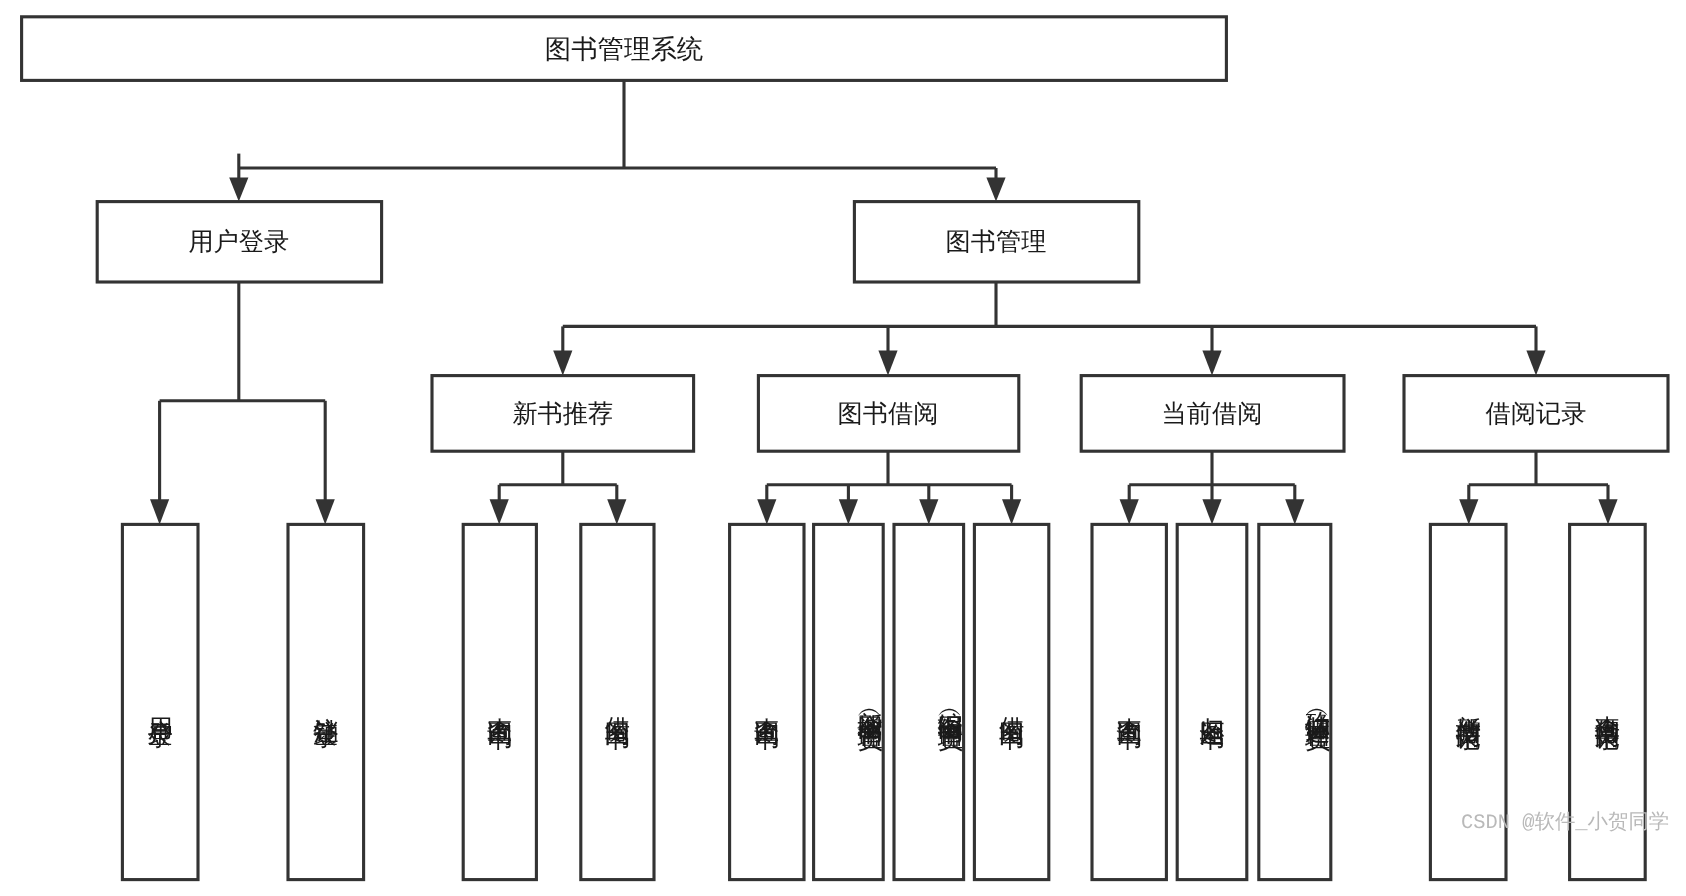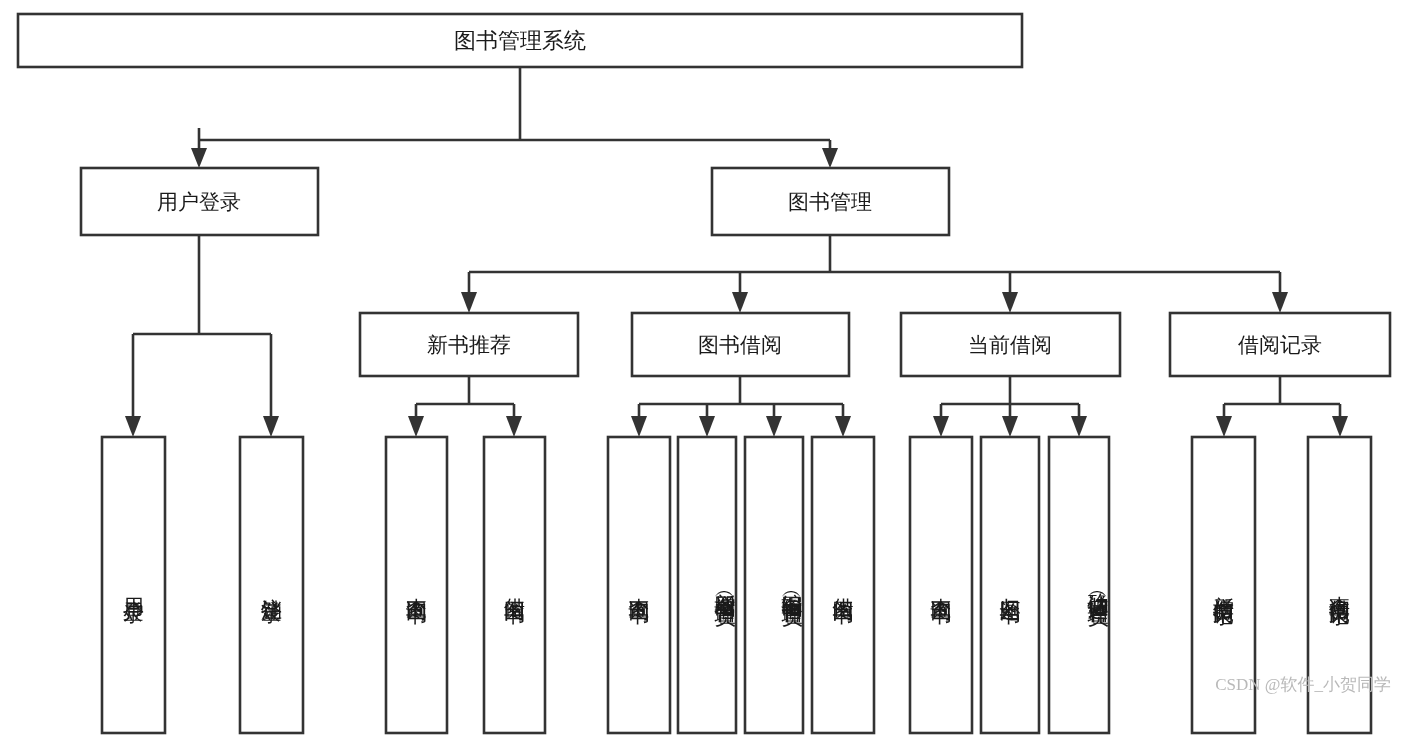--- a/index.html
+++ b/index.html
@@ -37,21 +37,21 @@
     line-height:1.05;
     letter-spacing:2px;
     color:#1a1a1a;
     white-space:nowrap;
     pointer-events:none;
     user-select:none;
   }
   .watermark{
     position:absolute;
     right:14px;bottom:6px;
-    font-family:Liberation Serif, serif;
+    font-family:Liberation Mono, monospace;
     font-size:17px;
     color:#b9b9b9;
     white-space:nowrap;
     user-select:none;
     margin-left:44px;
   }
 </style>
 </head>
 <body>
 

